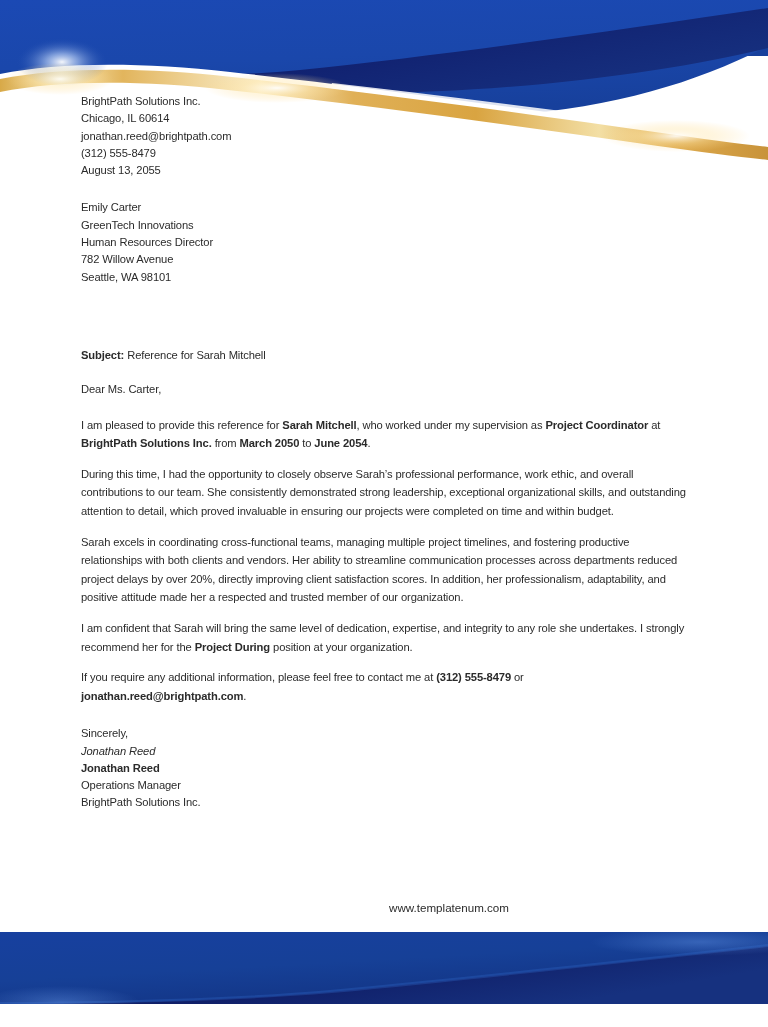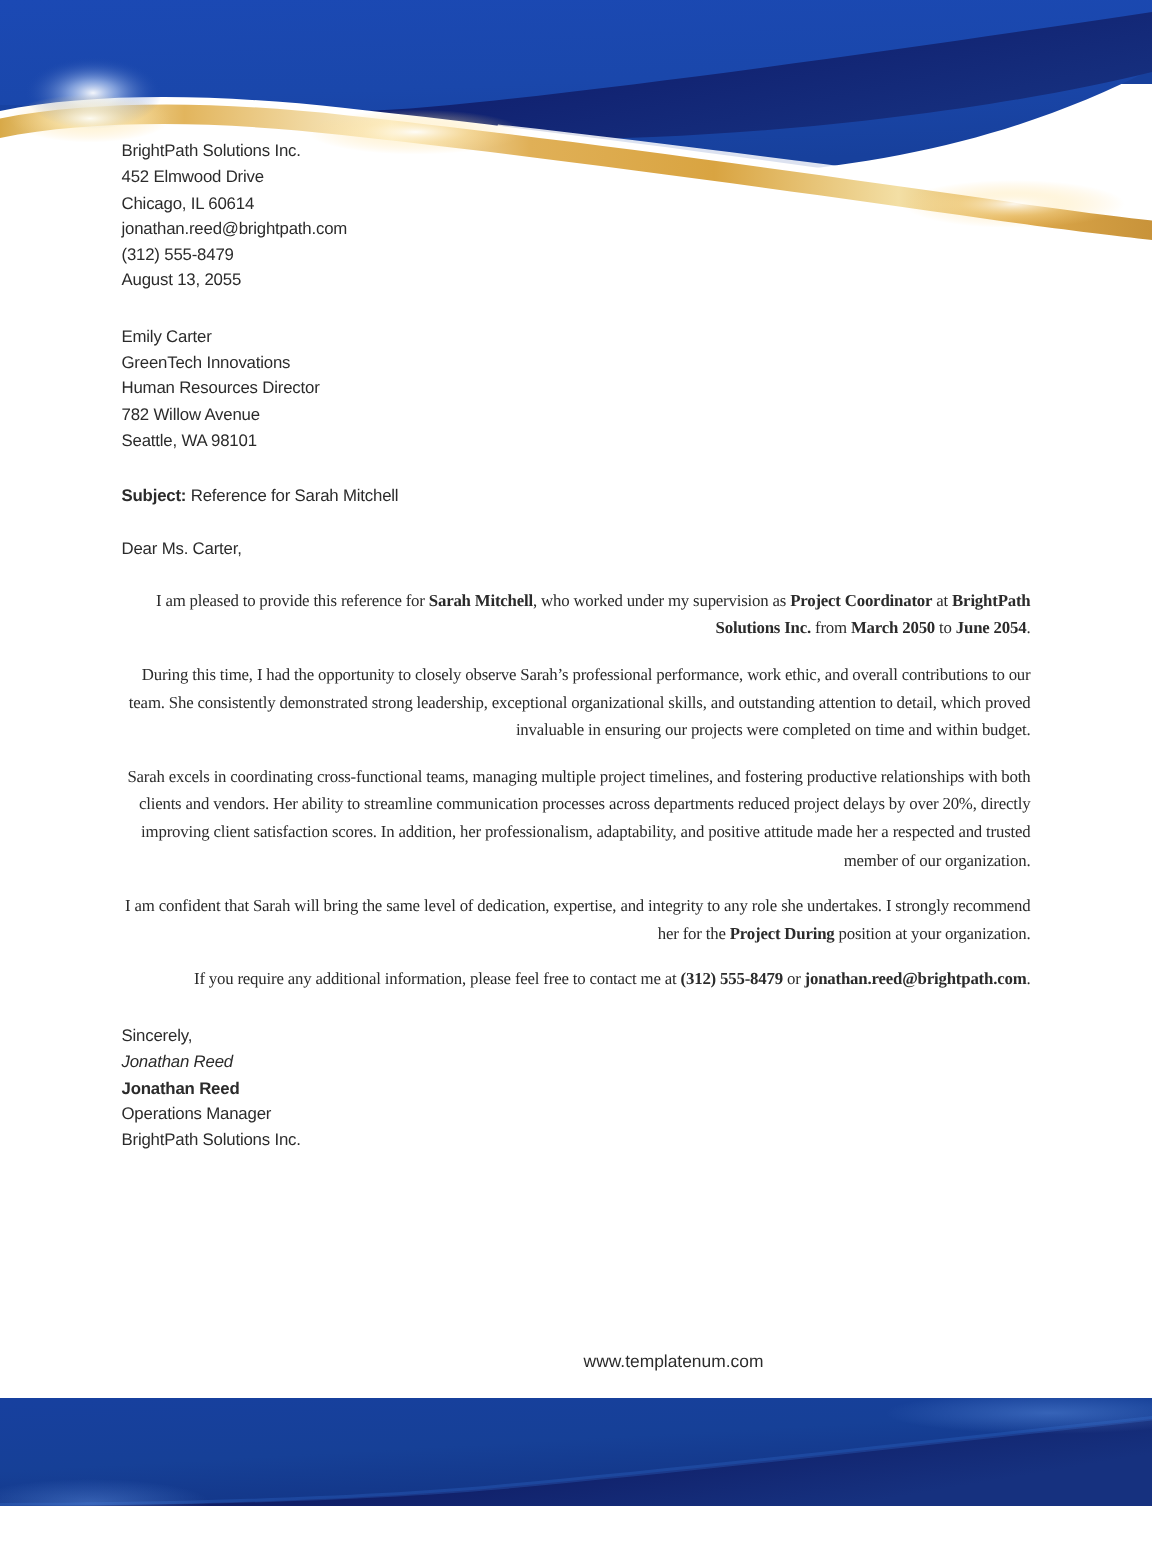--- a/index.html
+++ b/index.html
@@ -58,26 +58,25 @@
   .addr-line { white-space: nowrap; }
 
   .block-gap-lg { height: 20px; }
   .block-gap-md { height: 17px; }
   .block-gap-sm { height: 12px; }
 
   .bold { font-weight: bold; }
 
   .recipient .name { font-weight: normal; }
 
-  .subject-line { white-space: nowrap; }
+  .subject-line { white-space: nowrap; margin-top: 41px; }
 
   .para {
-    text-align: right;
+    text-align: left;
     line-height: 18.6px;
-    font-family: Liberation Serif, serif;
   }
 
   .sig-line { white-space: nowrap; }
   .sig-script { font-style: italic; }
   .sig-name { font-weight: bold; }
 
   
   .footer-url {
     position: absolute;
     left: 0;
@@ -171,21 +170,20 @@
       <ellipse cx="60" cy="79" rx="54" ry="16" fill="url(#glowGold)"></ellipse>
       <ellipse cx="277" cy="88" rx="72" ry="15" fill="url(#glowGold2)"></ellipse>
       <ellipse cx="676" cy="136" rx="74" ry="16" fill="url(#glowGold2)"></ellipse>
     </svg>
   </div>
 
   <div class="letter">
 
     <div>
       <div class="addr-line">BrightPath Solutions Inc.</div>
-      <div class="addr-line">452 Elmwood Drive</div>
       <div class="addr-line">Chicago, IL 60614</div>
       <div class="addr-line">jonathan.reed@brightpath.com</div>
       <div class="addr-line">(312) 555-8479</div>
       <div class="addr-line">August 13, 2055</div>
     </div>
 
     <div class="block-gap-lg"></div>
 
     <div class="recipient">
       <div class="addr-line name">Emily Carter</div>

